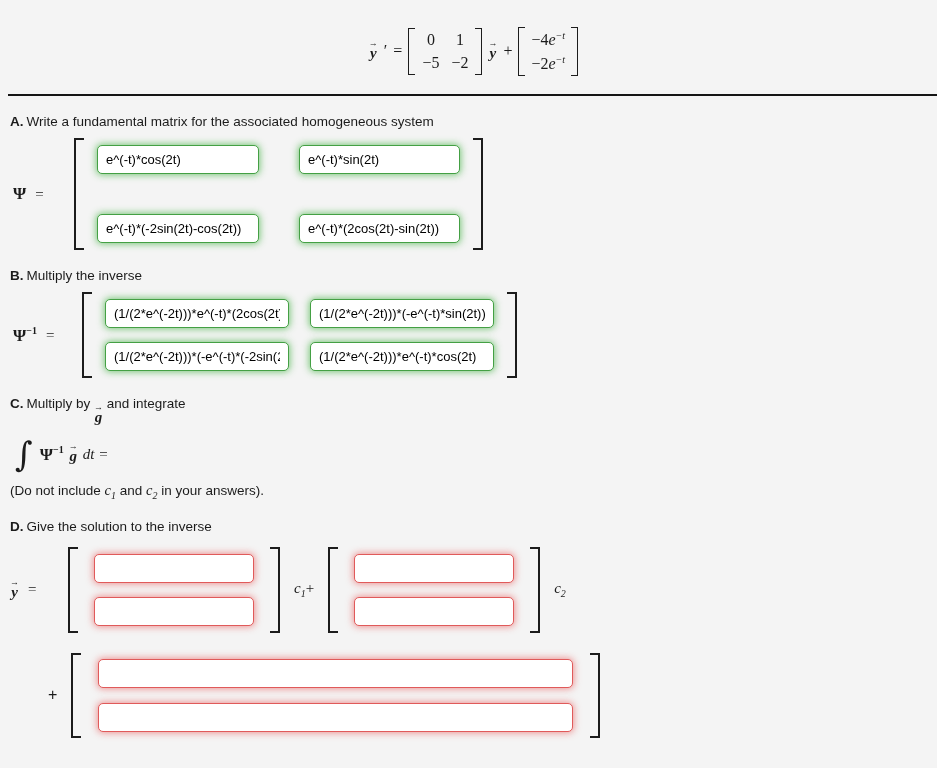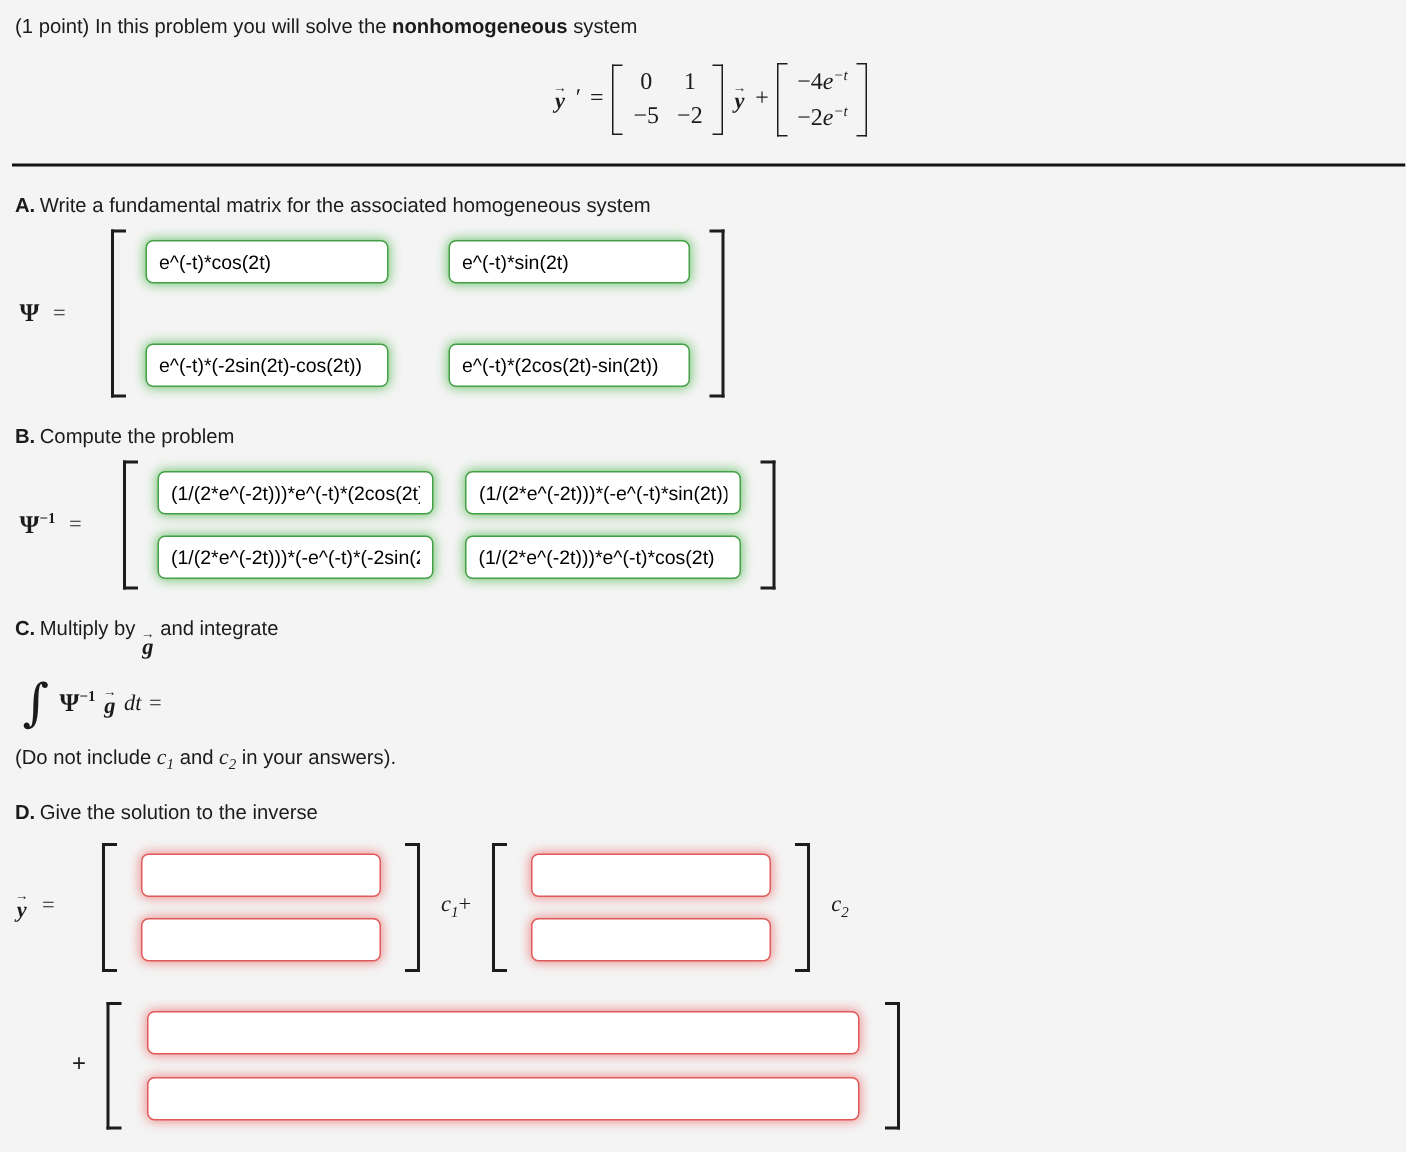--- a/index.html
+++ b/index.html
@@ -83,23 +83,20 @@
 
   .rowP { margin-left:48px; margin-top:20px; }
   .rowP .plus { font-size:16px; margin-right:14px; }
   .rowP .cells { grid-template-columns:475px; row-gap:15px; padding:6px 17px; }
 </style>
 </head>
 <body>
 
 <div class="pad">
 
-  <div>
-    <span>(1 point)</span><span> In this problem you will solve the </span><b>nonhomogeneous</b><span> system</span>
-  </div>
 
   <div class="eq-wrap">
     <div class="eq">
       <span class="vec">
           <span class="arr">→</span>
           <span class="base">y</span>
         </span>
         <span>′</span>
       <span>=</span>
       <div class="matrix">
@@ -145,21 +142,21 @@
       <input class="ans ok" value="e^(-t)*cos(2t)" style="">
       <input class="ans ok" value="e^(-t)*sin(2t)" style="">
       <input class="ans ok" value="e^(-t)*(-2sin(2t)-cos(2t))" style="">
       <input class="ans ok" value="e^(-t)*(2cos(2t)-sin(2t))" style="">
     </div>
     <div class="brk r"></div>
   </div>
 </div>
 
 <div class="sec-head">
-  <b>B.</b><span>Compute the problem</span>
+  <b>B.</b><span>Multiply the inverse</span>
 </div>
 <div class="mrow rowB">
   <div class="lbl">
     <span><span>Ψ</span><sup>−1</sup></span>
     <span class="eqs">=</span>
   </div>
   <div class="matrix">
     <div class="brk l"></div>
     <div class="cells">
       <input class="ans ok" value="(1/(2*e^(-2t)))*e^(-t)*(2cos(2t)-" style="">

